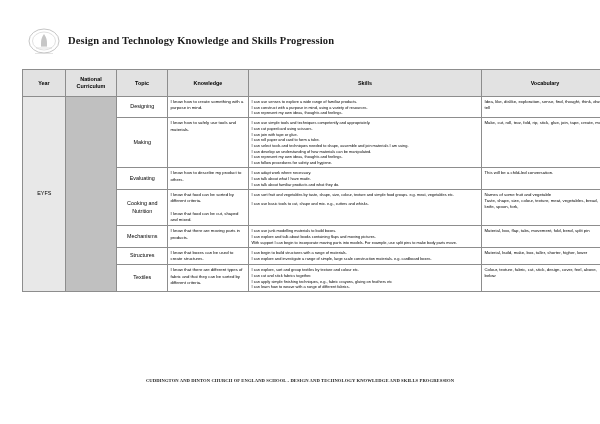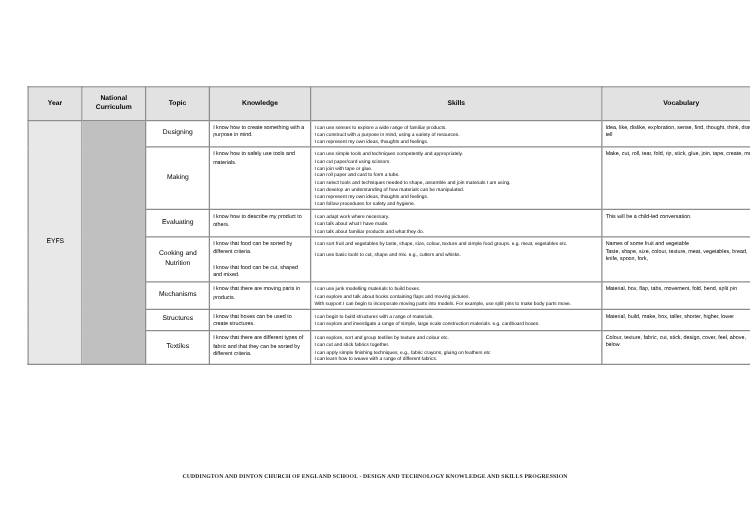--- a/index.html
+++ b/index.html
@@ -133,20 +133,33 @@
     font-weight: bold;
     letter-spacing: 0.1px;
     color: #1a1a1a;
   }
 </style>
 </head>
 <body>
 
 <div class="page">
 
+  <div class="header">
+    <div class="logo">
+      <svg viewBox="0 0 40 34" width="40" height="34" aria-hidden="true">
+        <ellipse cx="20" cy="15" rx="15" ry="12" fill="none" stroke="#555" stroke-width="0.9"></ellipse>
+        <ellipse cx="20" cy="15" rx="11.5" ry="9" fill="none" stroke="#777" stroke-width="0.6"></ellipse>
+        <path d="M20 8 C17.5 11.5 17 14 17 17 L23 17 C23 14 22.5 11.5 20 8 Z" fill="#6b6b6b"></path>
+        <rect x="17" y="17" width="6" height="3.6" fill="#6b6b6b"></rect>
+        <path d="M12 22 L28 22" stroke="#8a8a8a" stroke-width="0.7"></path>
+        <path d="M11 27.5 L29 27.5" stroke="#9a9a9a" stroke-width="0.7"></path>
+      </svg>
+    </div>
+    <div class="doc-title">Design and Technology Knowledge and Skills Progression</div>
+  </div>
 
   <table class="grid">
     <thead>
       <tr>
         <th class="c-year">Year</th>
         <th class="c-nc">National Curriculum</th>
         <th class="c-topic">Topic</th>
         <th class="c-know">Knowledge</th>
         <th class="c-skill">Skills</th>
         <th class="c-vocab">Vocabulary</th>

